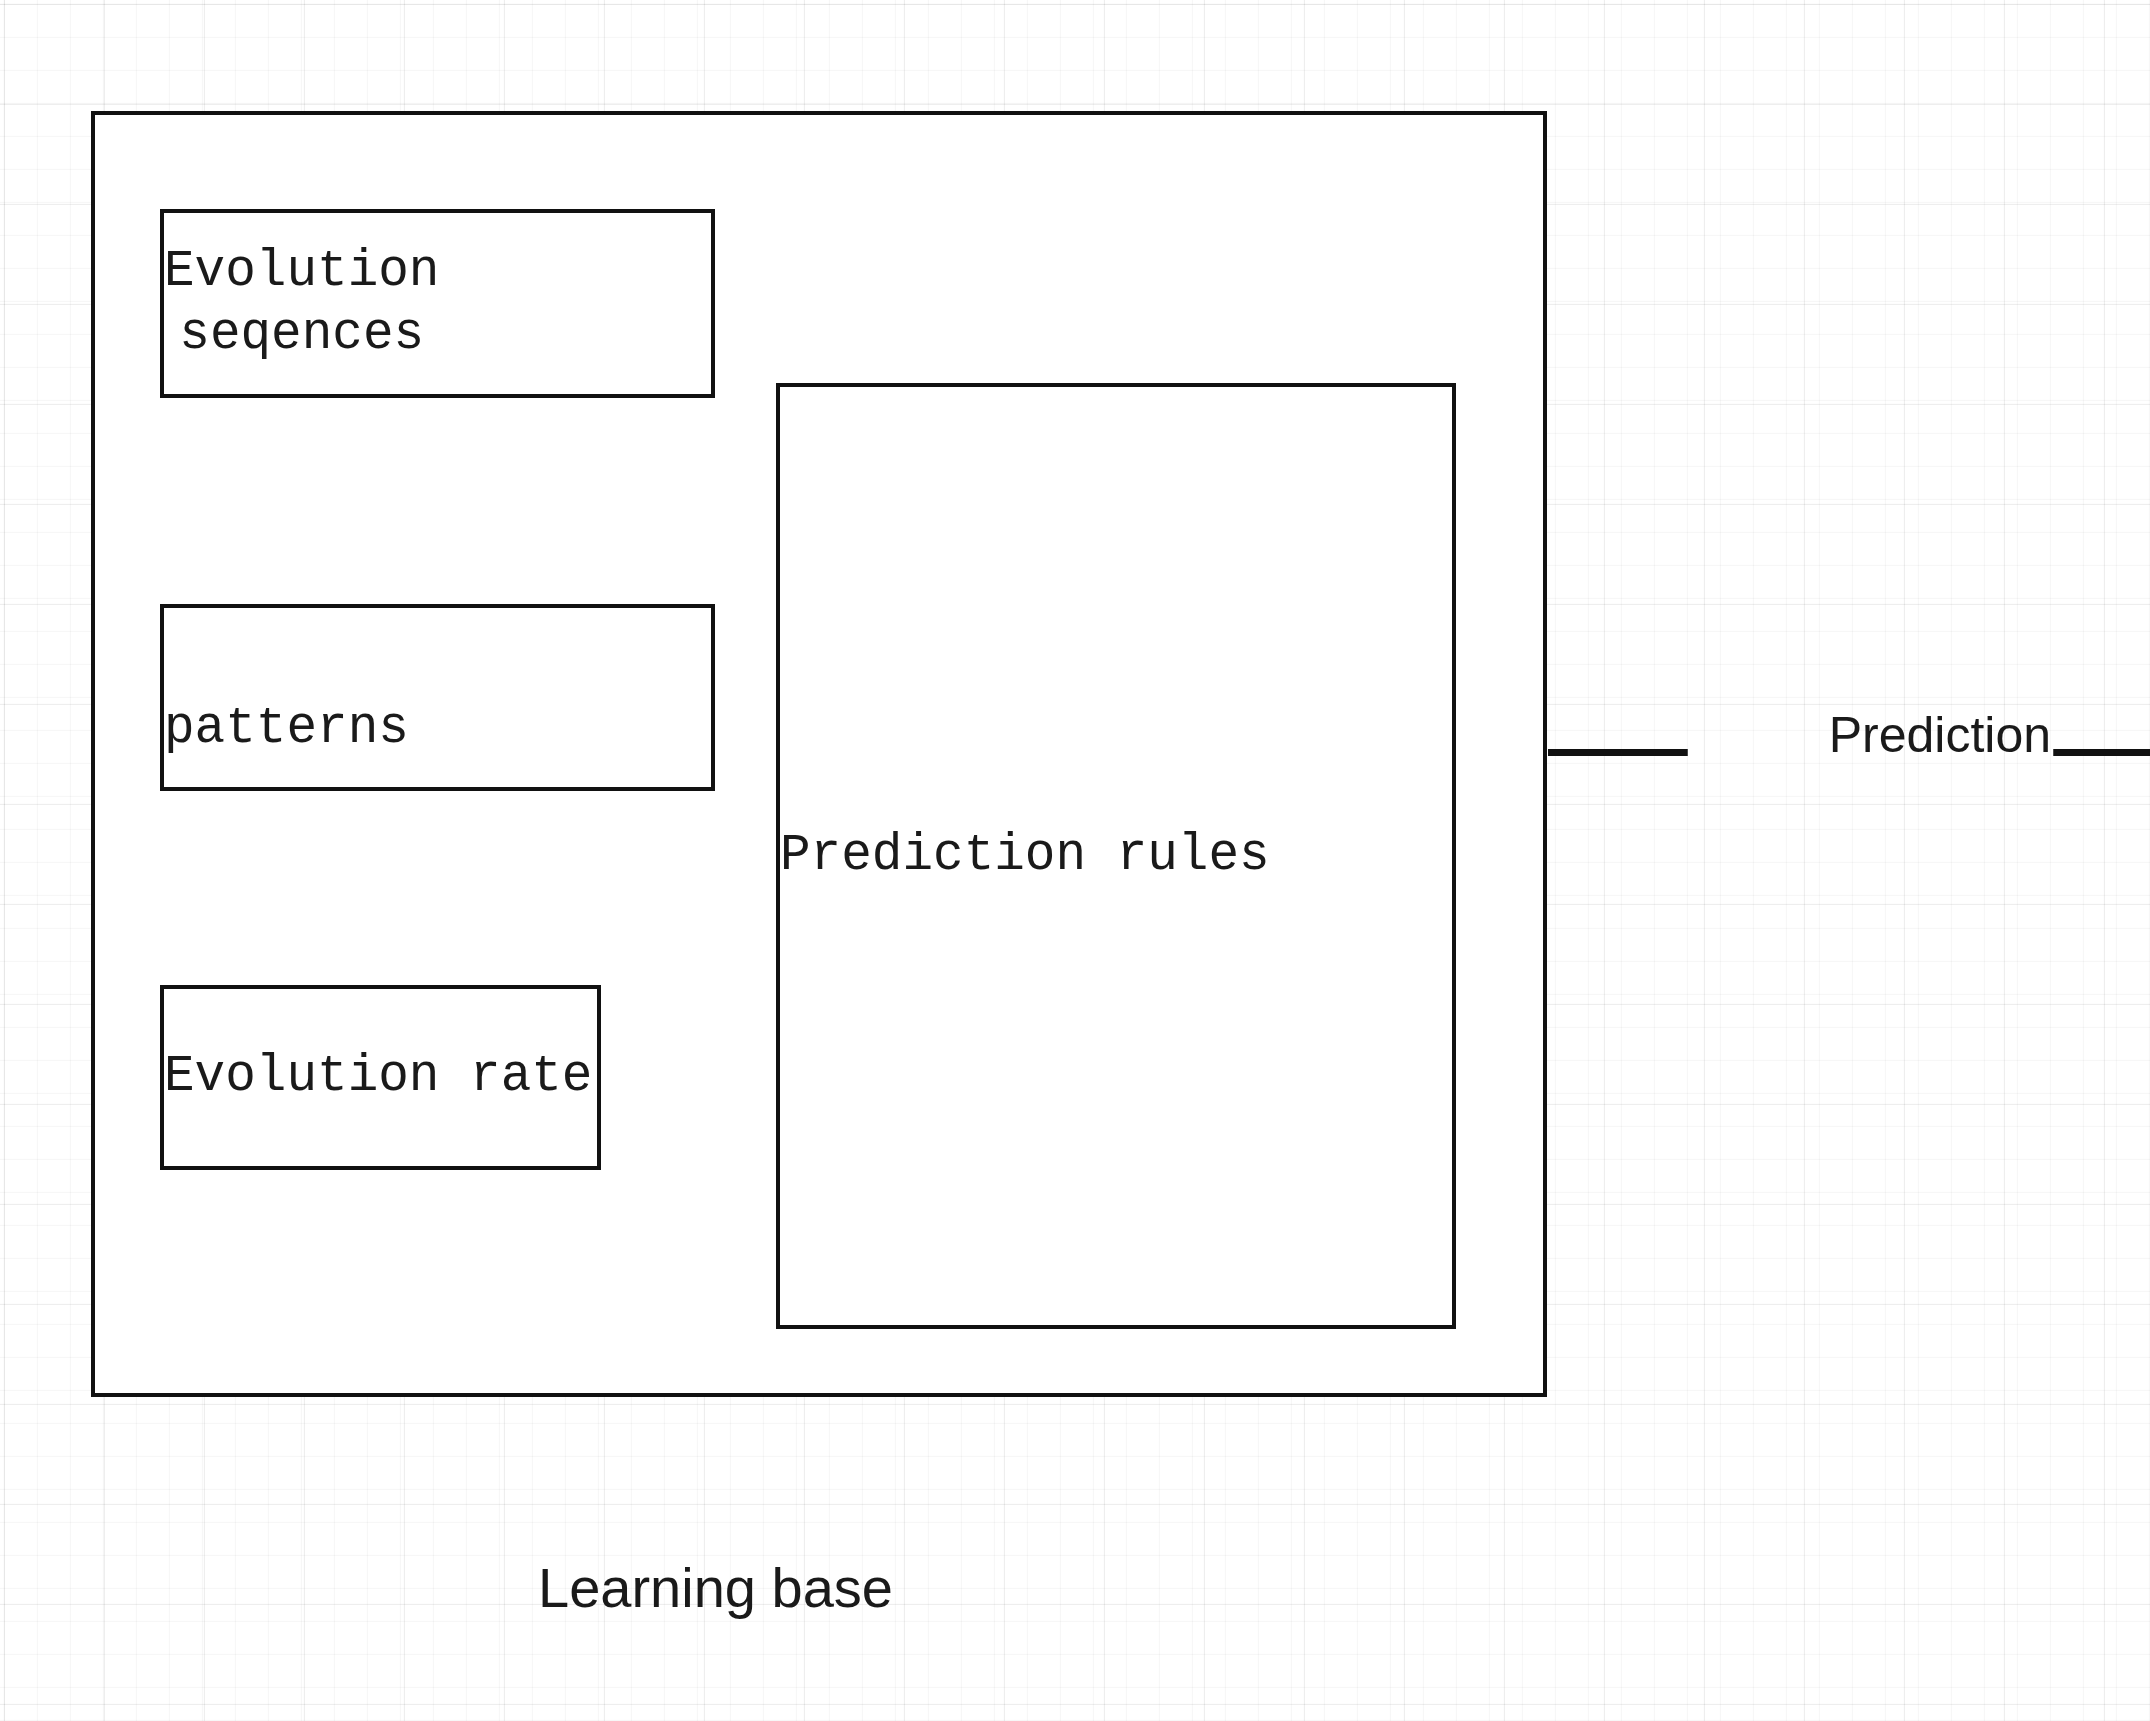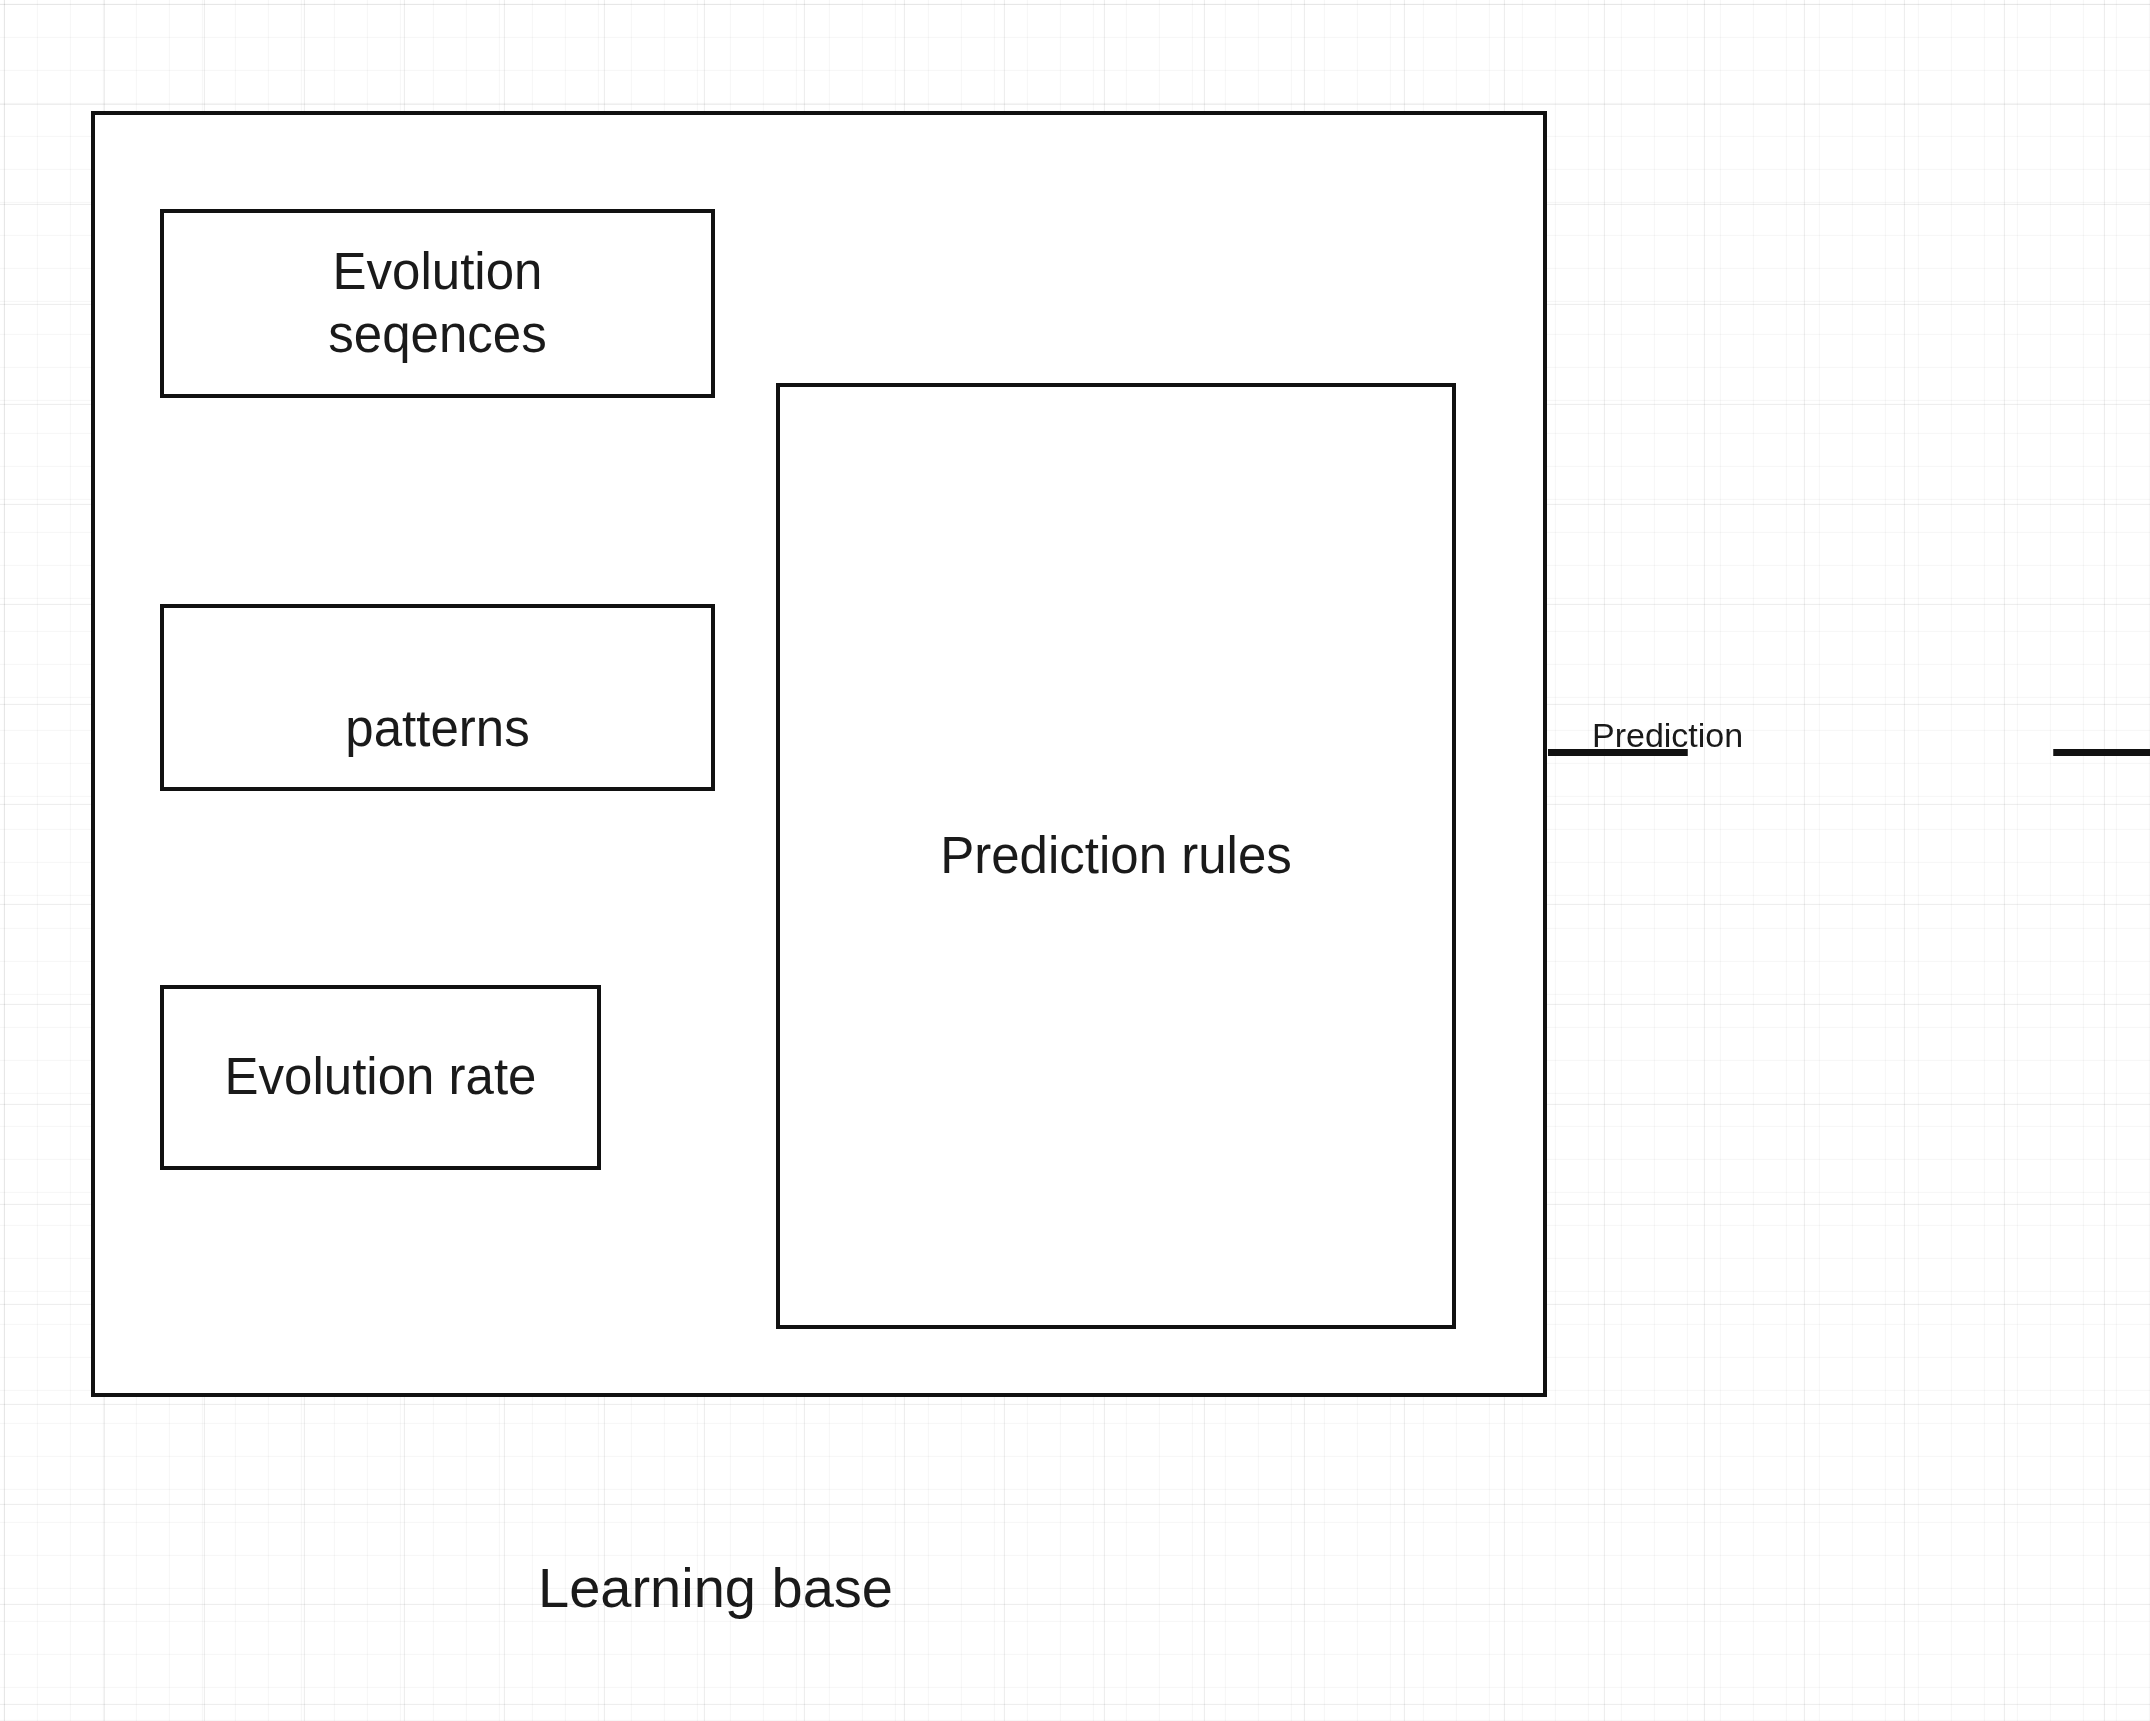--- a/index.html
+++ b/index.html
@@ -35,23 +35,24 @@
     background: #ffffff;
     border: 4.7px solid #111111;
   }
   .inner-box {
     position: absolute;
     box-sizing: border-box;
     background: #ffffff;
     border: 4.7px solid #111111;
     display: flex;
     align-items: center;
-    justify-content: center;
+    justify-content: flex-start;
     text-align: center;
     line-height: 1.22;
+    font-family: Liberation Mono, monospace;
   }
 
   
   #learning-base-frame {
     left: 91px;
     top: 111px;
     width: 1456px;
     height: 1286px;
   }
   #box-evolution-seqences {
@@ -86,28 +87,28 @@
   
   #prediction-arrow {
     position: absolute;
     left: 1548px;
     top: 705px;
     width: 645px;
     height: 95px;
   }
   #prediction-arrow-label {
     position: absolute;
-    left: 1592px;
+    left: 1690px;
     top: 705px;
     width: 361px;
     height: 60px;
     display: flex;
     align-items: center;
-    justify-content: flex-start;
-    font-size: 34px;
+    justify-content: flex-end;
+    font-size: 50px;
     background: transparent;
   }
 
   
   .caption {
     position: absolute;
     font-size: 56px;
     white-space: nowrap;
     color: #1a1a1a;
   }

